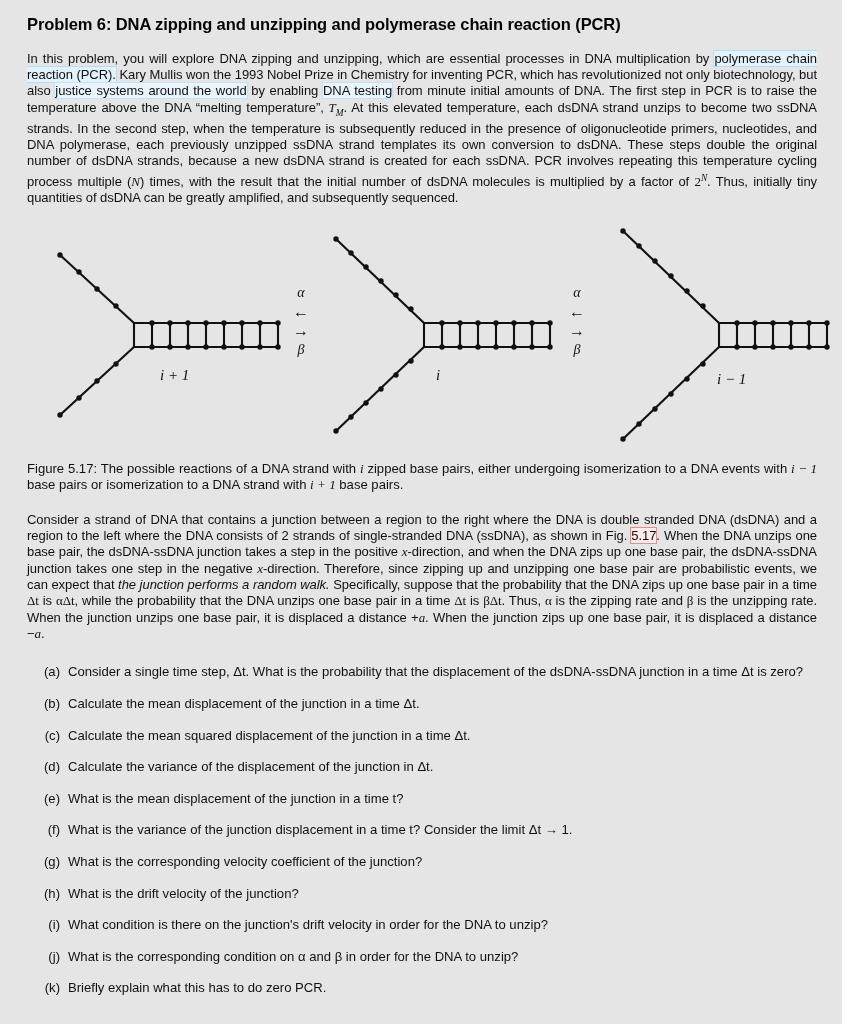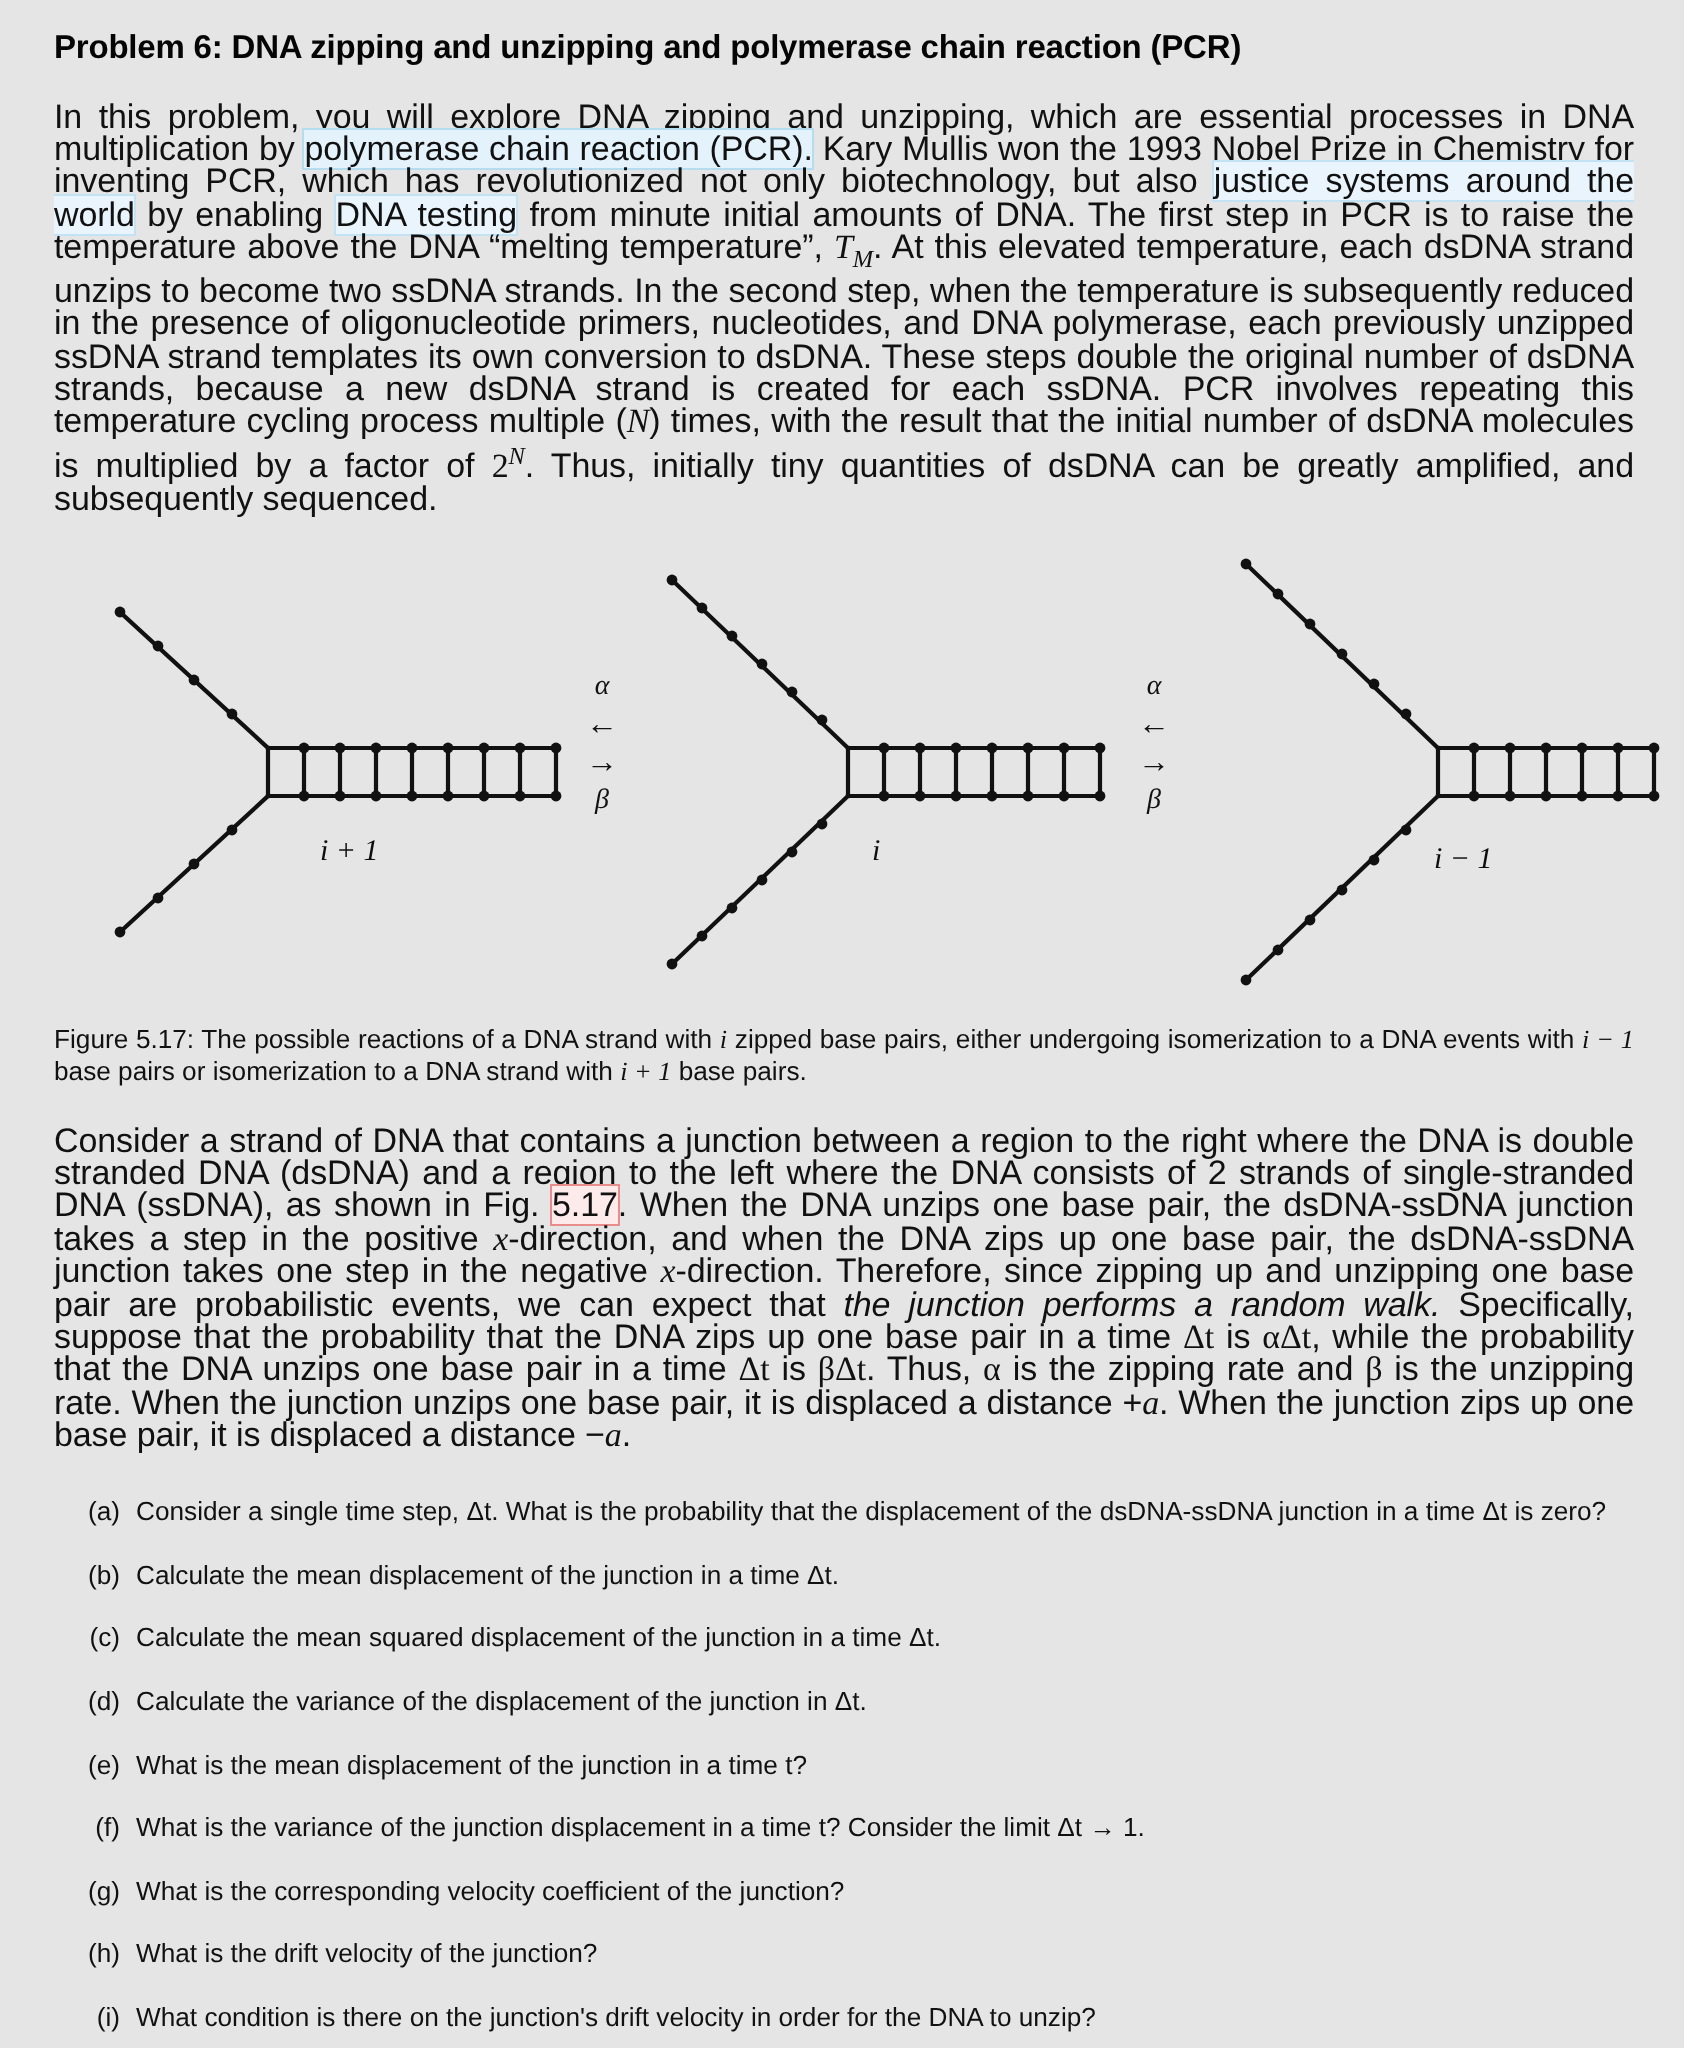--- a/index.html
+++ b/index.html
@@ -27,21 +27,21 @@
   h1.problem-title {
     font-size: 16.5px;
     font-weight: bold;
     letter-spacing: -0.1px;
     margin: 0 0 16px 3px;
     line-height: 1.2;
     color: #050505;
   }
 
   p.body-par {
-    font-size: 17px;
+    font-size: 13px;
     line-height: 16.35px;
     text-align: justify;
     margin: 0 0 4px 0;
     padding: 0 3px 0 3px;
     color: #111;
     letter-spacing: -0.05px;
   }
 
   .hl-blue {
     background: #e4f2fb;

